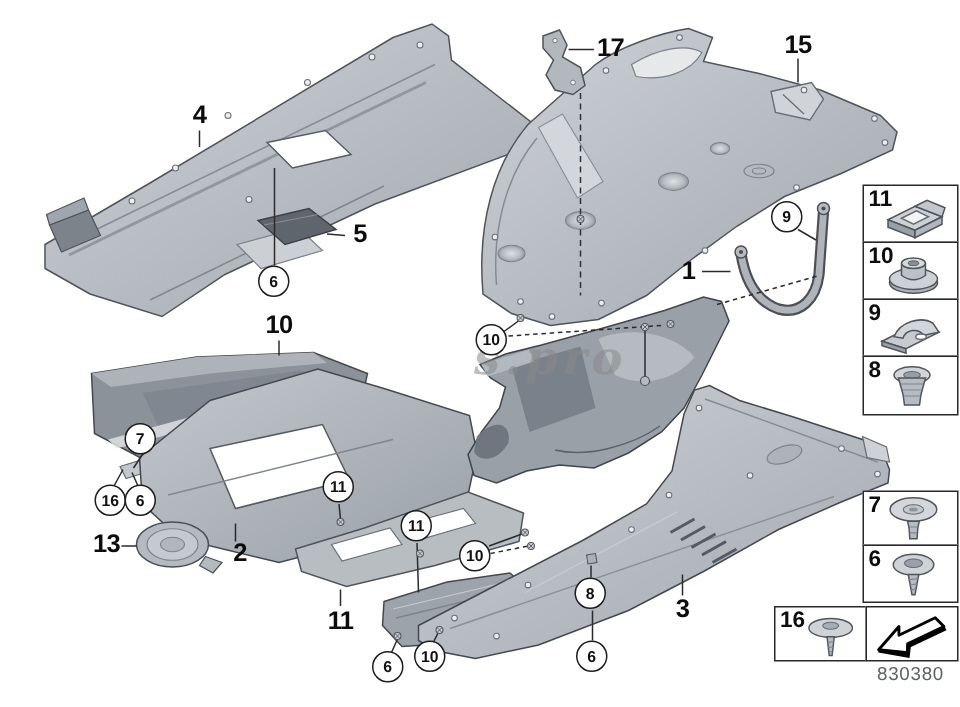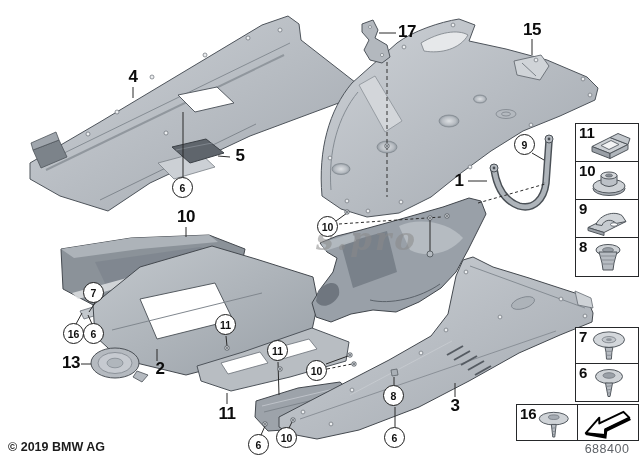--- a/index.html
+++ b/index.html
@@ -331,16 +331,15 @@
     </svg>
   </div>
   <div class="lcell" style="left:577px;top:404px;width:62px;height:37px">
     <svg class="lico" viewBox="0 0 62 36">
       <path d="M8,29 L22,13 L22,19 L47,7 L53,13 L28,25 L28,31 Z" fill="#ffffff" stroke="#000000" stroke-width="2" stroke-linejoin="round"></path>
       <path d="M8,29.5 L28,33 L28.8,26" stroke="#000000" stroke-width="3" fill="none"></path>
       <path d="M28.8,26 L54,14" stroke="#000000" stroke-width="3.4" fill="none"></path>
     </svg>
   </div>
 
-  <div class="copyright">© 2019 BMW AG</div>
-  <div class="diagnum">688400</div>
+  <div class="diagnum">830380</div>
 
 </div>
 
 </body></html>

